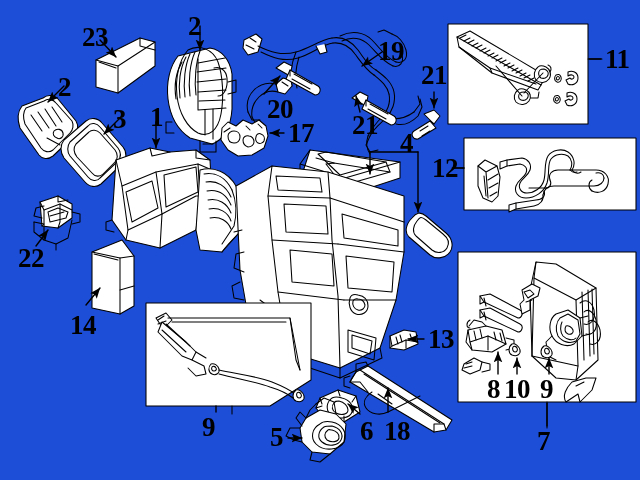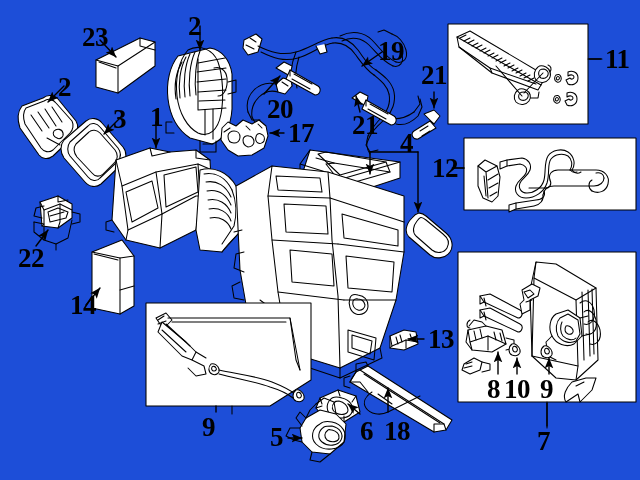--- a/index.html
+++ b/index.html
@@ -506,21 +506,21 @@
   <div class="callout" style="left:58px;  top:74px;">2</div>
   <div class="callout" style="left:421px; top:62px;">21</div>
   <div class="callout" style="left:113px; top:106px;">3</div>
   <div class="callout" style="left:267px; top:96px;">20</div>
   <div class="callout" style="left:150px; top:104px;">1</div>
   <div class="callout" style="left:352px; top:112px;">21</div>
   <div class="callout" style="left:288px; top:120px;">17</div>
   <div class="callout" style="left:400px; top:130px;">4</div>
   <div class="callout" style="left:432px; top:155px;text-align:right;">12</div>
   <div class="callout" style="left:18px;  top:245px;">22</div>
-  <div class="callout" style="left:70px;  top:292px;">14</div>
+  <div class="callout" style="left:70px;  top:312px;">14</div>
   <div class="callout" style="left:428px; top:326px;text-align:center;">13</div>
   <div class="callout" style="left:487px; top:376px;">8</div>
   <div class="callout" style="left:504px; top:376px;">10</div>
   <div class="callout" style="left:540px; top:376px;">9</div>
   <div class="callout" style="left:202px; top:414px;">9</div>
   <div class="callout" style="left:360px; top:418px;">6</div>
   <div class="callout" style="left:384px; top:418px;">18</div>
   <div class="callout" style="left:270px; top:424px;">5</div>
   <div class="callout" style="left:537px; top:428px;">7</div>
 

